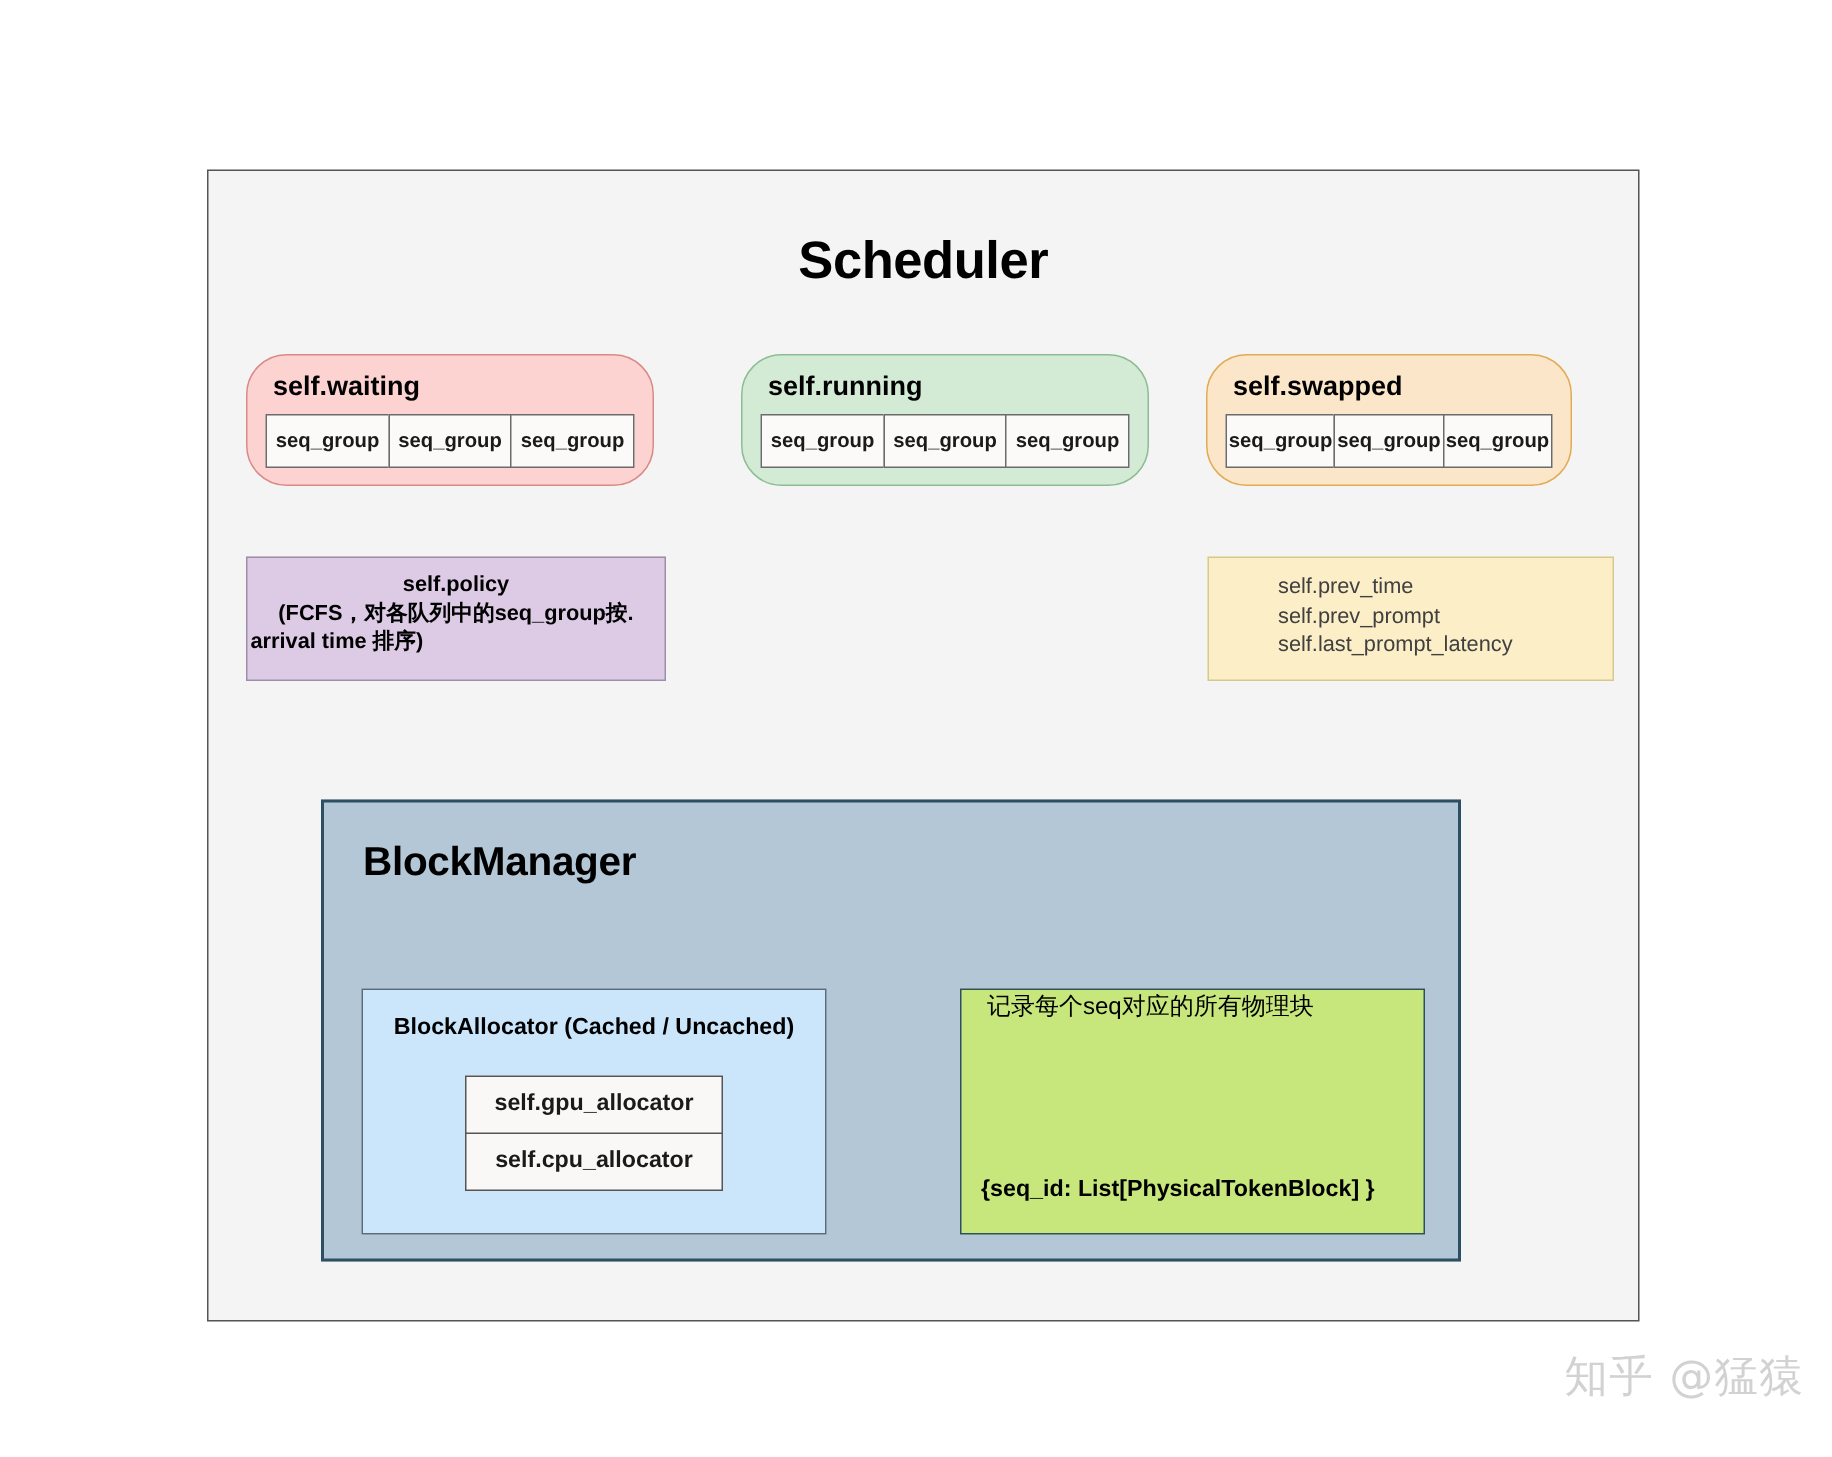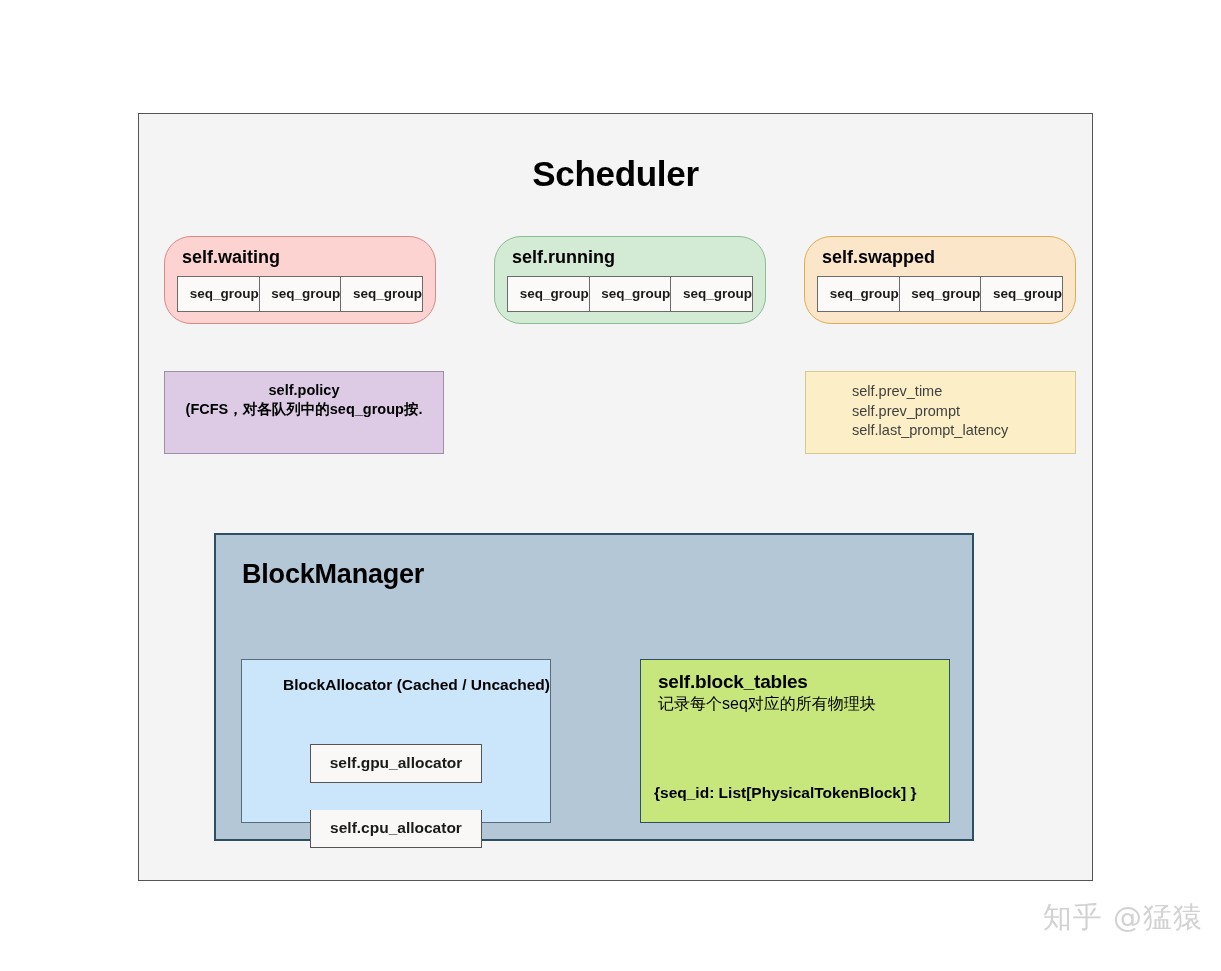--- a/index.html
+++ b/index.html
@@ -57,39 +57,39 @@
   .seq-row {
     display: flex;
     margin: 8px 12px 12px 12px;
     box-sizing: border-box;
   }
   .seq-cell {
     flex: 1 1 0;
     background: #fcfaf8;
     border: 1px solid #6b6b6b;
     box-sizing: border-box;
-    text-align: right;
+    text-align: center;
     font-size: 13.5px;
     font-weight: bold;
     color: #1a1a1a;
     padding: 9px 0 10px 0;
     margin-left: -1px;
   }
   .seq-cell:first-child { margin-left: 0; }
 
   #box-waiting {
     left: 25px;  top: 122px;  width: 272px; height: 88px;
     background: #fcd3d1; border-color: #d98a86;
   }
   #box-running {
     left: 355px; top: 122px;  width: 272px; height: 88px;
     background: #d3ead5; border-color: #8cbd92;
   }
   #box-swapped {
-    left: 665px; top: 122px;  width: 272px; height: 88px;
+    left: 665px; top: 122px;  width: 244px; height: 88px;
     background: #fce6c9; border-color: #e0ab53;
   }
 
   
   #box-policy {
     position: absolute;
     left: 25px; top: 257px;
     width: 280px; height: 83px;
     background: #ddcbe6;
     border: 1.5px solid #9e8fa8;
@@ -139,41 +139,40 @@
 
   #box-allocator {
     position: absolute;
     left: 25px; top: 124px;
     width: 310px; height: 164px;
     background: #cbe5fb;
     border: 1.5px solid #5a6b7a;
     box-sizing: border-box;
   }
   #allocator-title {
-    text-align: right;
+    text-align: center;
     font-size: 15.5px;
     font-weight: bold;
     color: #000;
     margin-top: 16px;
   }
   #allocator-cells {
     position: absolute;
     left: 68px; top: 57px;
     width: 172px;
   }
   .alloc-cell {
     background: #faf8f6;
     border: 1px solid #555555;
     box-sizing: border-box;
     text-align: center;
     font-size: 15.5px;
     font-weight: bold;
     color: #1a1a1a;
     padding: 9px 0 10px 0;
-    margin-top: 27px;
   }
   .alloc-cell + .alloc-cell { border-top: none; }
 
   #box-block-tables {
     position: absolute;
     left: 424px; top: 124px;
     width: 310px; height: 164px;
     background: #c7e67c;
     border: 1.5px solid #2d4f63;
     box-sizing: border-box;
@@ -242,41 +241,41 @@
     <div class="seq-row">
       <div class="seq-cell">seq_group</div>
       <div class="seq-cell">seq_group</div>
       <div class="seq-cell">seq_group</div>
     </div>
   </div>
 
   <div id="box-policy">
     <div id="policy-line1">self.policy</div>
     <div id="policy-line2">(FCFS，对各队列中的seq_group按.</div>
+    <div id="policy-line3">arrival time 排序)</div>
   </div>
 
   <div id="box-prev">
     <div>self.prev_time</div>
     <div>self.prev_prompt</div>
     <div>self.last_prompt_latency</div>
   </div>
 
   <div id="block-manager">
     <div id="block-manager-title">BlockManager</div>
 
     <div id="box-allocator">
       <div id="allocator-title">BlockAllocator (Cached / Uncached)</div>
       <div id="allocator-cells">
         <div class="alloc-cell">self.gpu_allocator</div>
         <div class="alloc-cell">self.cpu_allocator</div>
       </div>
     </div>
 
     <div id="box-block-tables">
-      <div id="bt-title">self.block_tables</div>
       <div id="bt-sub">记录每个seq对应的所有物理块</div>
       <div id="bt-code">{seq_id: List[PhysicalTokenBlock] }</div>
     </div>
   </div>
 
 </div>
 
 <div id="watermark">知乎 @猛猿</div>
 
 </body></html>

